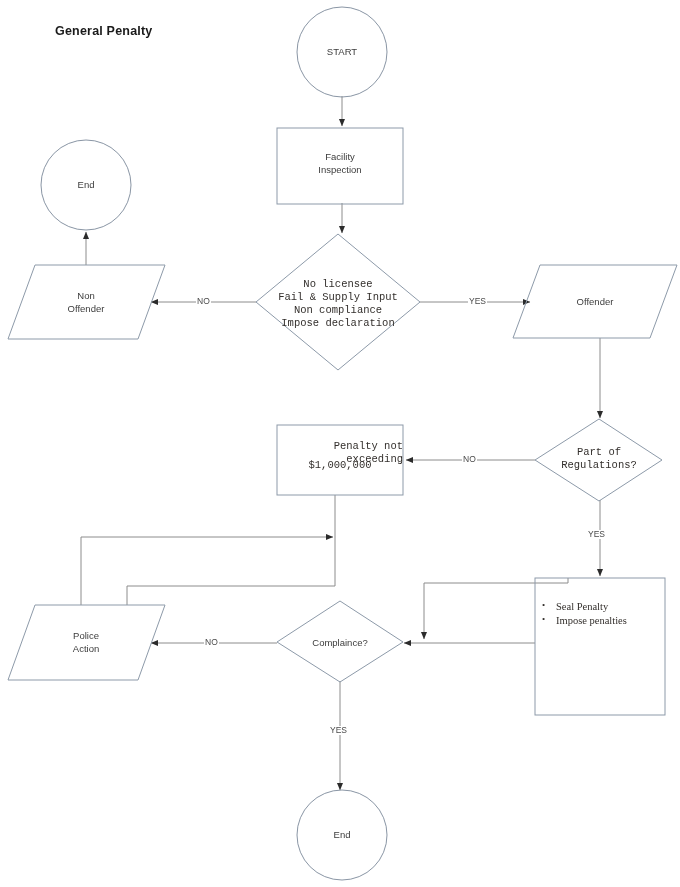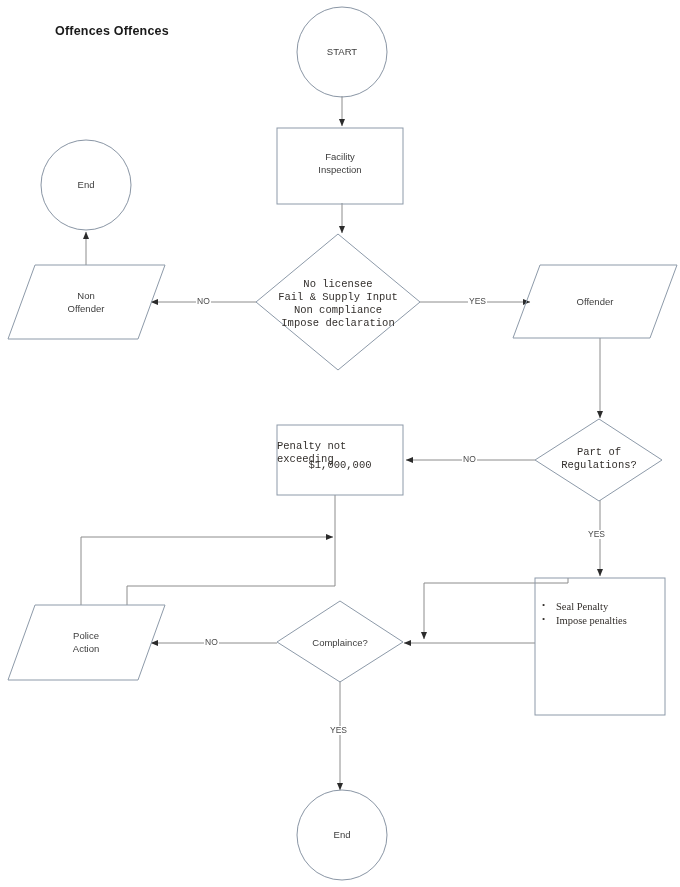--- a/index.html
+++ b/index.html
@@ -11,21 +11,21 @@
     overflow:hidden;
   }
   #canvas{position:absolute;left:0;top:0;width:680px;height:887px;}
   svg.layer{position:absolute;left:0;top:0;width:680px;height:887px;}
 
   .node-label{
     position:absolute;
     display:flex;
     align-items:center;
     justify-content:center;
-    text-align:left;
+    text-align:right;
     color:#3c3c3c;
     pointer-events:none;
     line-height:1.25;
   }
   .lbl-sans{font-family:"Liberation Sans", sans-serif;font-size:9.5px;}
   .lbl-serif{font-family:Liberation Mono, monospace;font-size:10.5px;color:#332f2c;}
 
   .title{
     position:absolute;
     left:55px;top:24px;
@@ -119,21 +119,21 @@
       <polygon points="540,265 677,265 650,338 513,338" stroke="#8d9aa9"></polygon>
       <polygon points="599,419 662,460 599,501 535,460" stroke="#8d9aa9"></polygon>
       <rect x="277" y="425" width="126" height="70" stroke="#8d9aa9"></rect>
       <rect x="535" y="578" width="130" height="137" stroke="#8d9aa9"></rect>
       <polygon points="340,601 403,642 340,682 277,642" stroke="#8d9aa9"></polygon>
       <polygon points="35,605 165,605 138,680 8,680" stroke="#8d9aa9"></polygon>
       <circle cx="342" cy="835" r="45" stroke="#8a96a5"></circle>
     </g>
   </svg>
 
-  <div class="title">Offences Offences</div>
+  <div class="title">General Penalty</div>
 
   <div class="node-label lbl-sans" style="left:297px;top:38px;width:90px;height:28px;">START</div>
 
   <div class="node-label lbl-sans" style="left:41px;top:171px;width:90px;height:28px;">End</div>
 
   <div class="node-label lbl-sans" style="left:277px;top:150px;width:126px;height:14px;">Facility</div>
   <div class="node-label lbl-sans" style="left:277px;top:163px;width:126px;height:14px;">Inspection</div>
 
   <div class="node-label lbl-serif" style="left:268px;top:278px;width:140px;height:14px;">No licensee</div>
   <div class="node-label lbl-serif" style="left:268px;top:291px;width:140px;height:14px;">Fail &amp; Supply Input</div>

